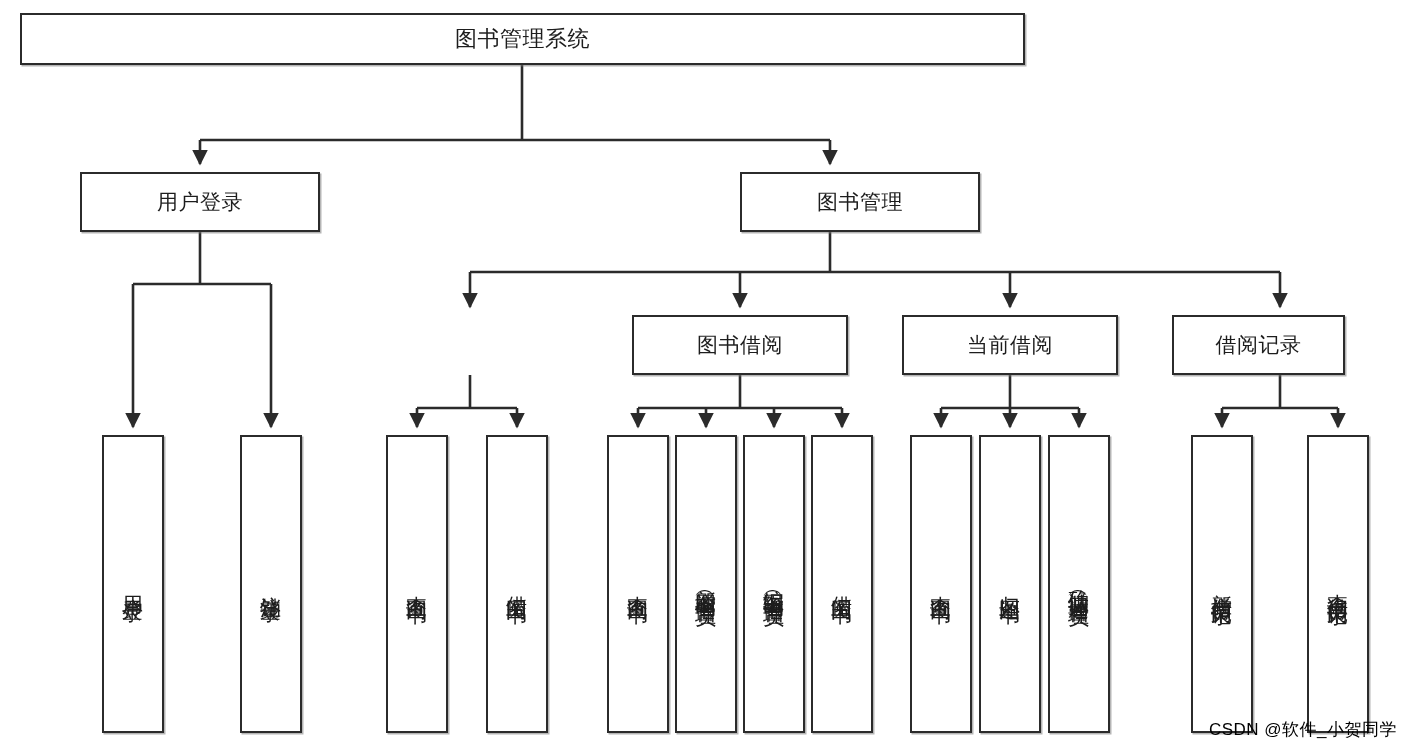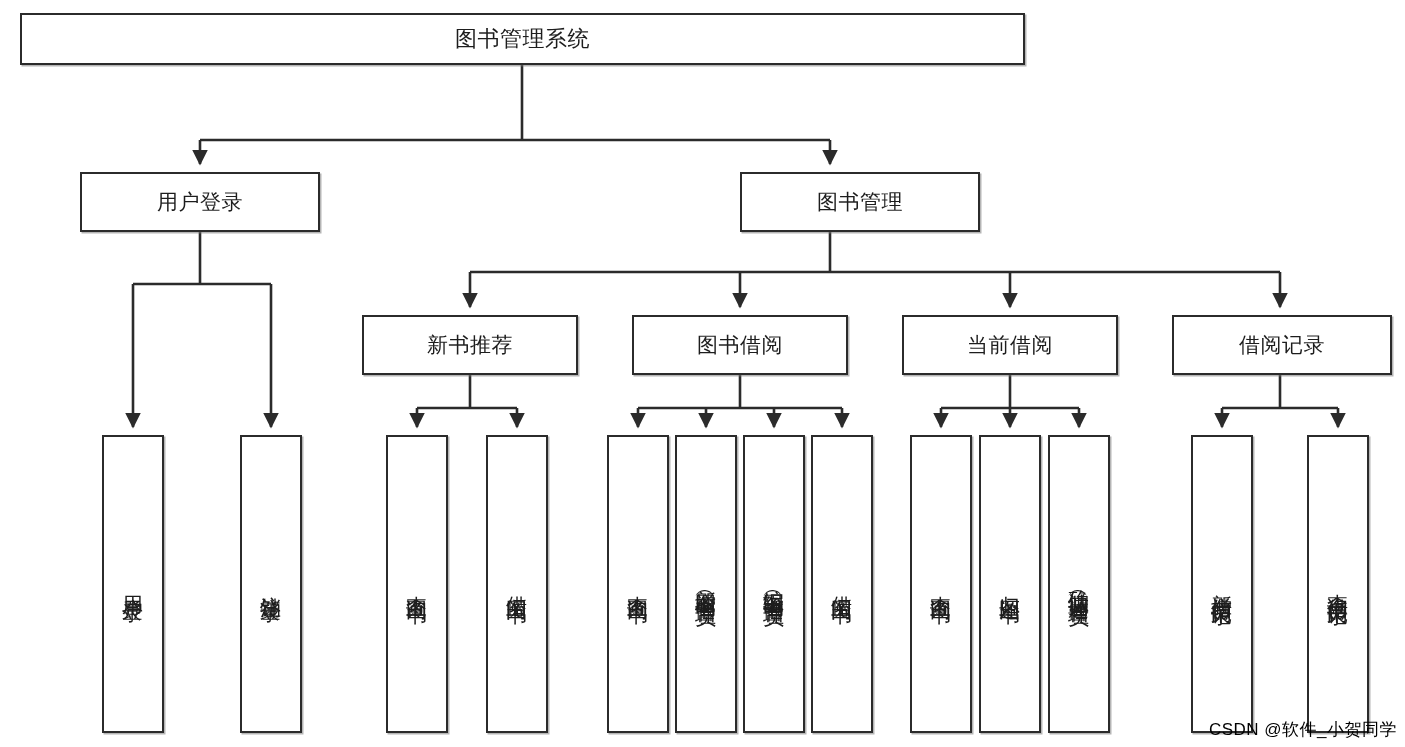--- a/index.html
+++ b/index.html
@@ -131,30 +131,27 @@
     <span class="node-label">图书管理系统</span>
   </div>
 
   <div class="node horiz" style="left:80px; top:172px; width:240px; height:60px;">
     <span class="node-label">用户登录</span>
   </div>
   <div class="node horiz" style="left:710px; top:172px; width:240px; height:60px;margin-left:30px;">
     <span class="node-label">图书管理</span>
   </div>
 
-  <div class="node horiz" style="left:362px; top:315px; width:216px; height:60px;">
-    <span class="node-label">新书推荐</span>
-  </div>
   <div class="node horiz" style="left:902px; top:315px; width:216px; height:60px;">
     <span class="node-label">当前借阅</span>
   </div>
   <div class="node horiz" style="left:632px; top:315px; width:216px; height:60px;">
     <span class="node-label">图书借阅</span>
   </div>
-  <div class="node horiz" style="left:1172px; top:315px; width:220px; height:60px;">
+  <div class="node horiz" style="left:1172px; top:315px; width:173px; height:60px;">
     <span class="node-label">借阅记录</span>
   </div>
 
   <div class="node vert" style="left:102px; top:435px; width:62px; height:298px;">
     <span class="node-label">用户登录</span>
   </div>
   <div class="node vert" style="left:240px; top:435px; width:62px; height:298px;">
     <span class="node-label">注销登录</span>
   </div>
 

